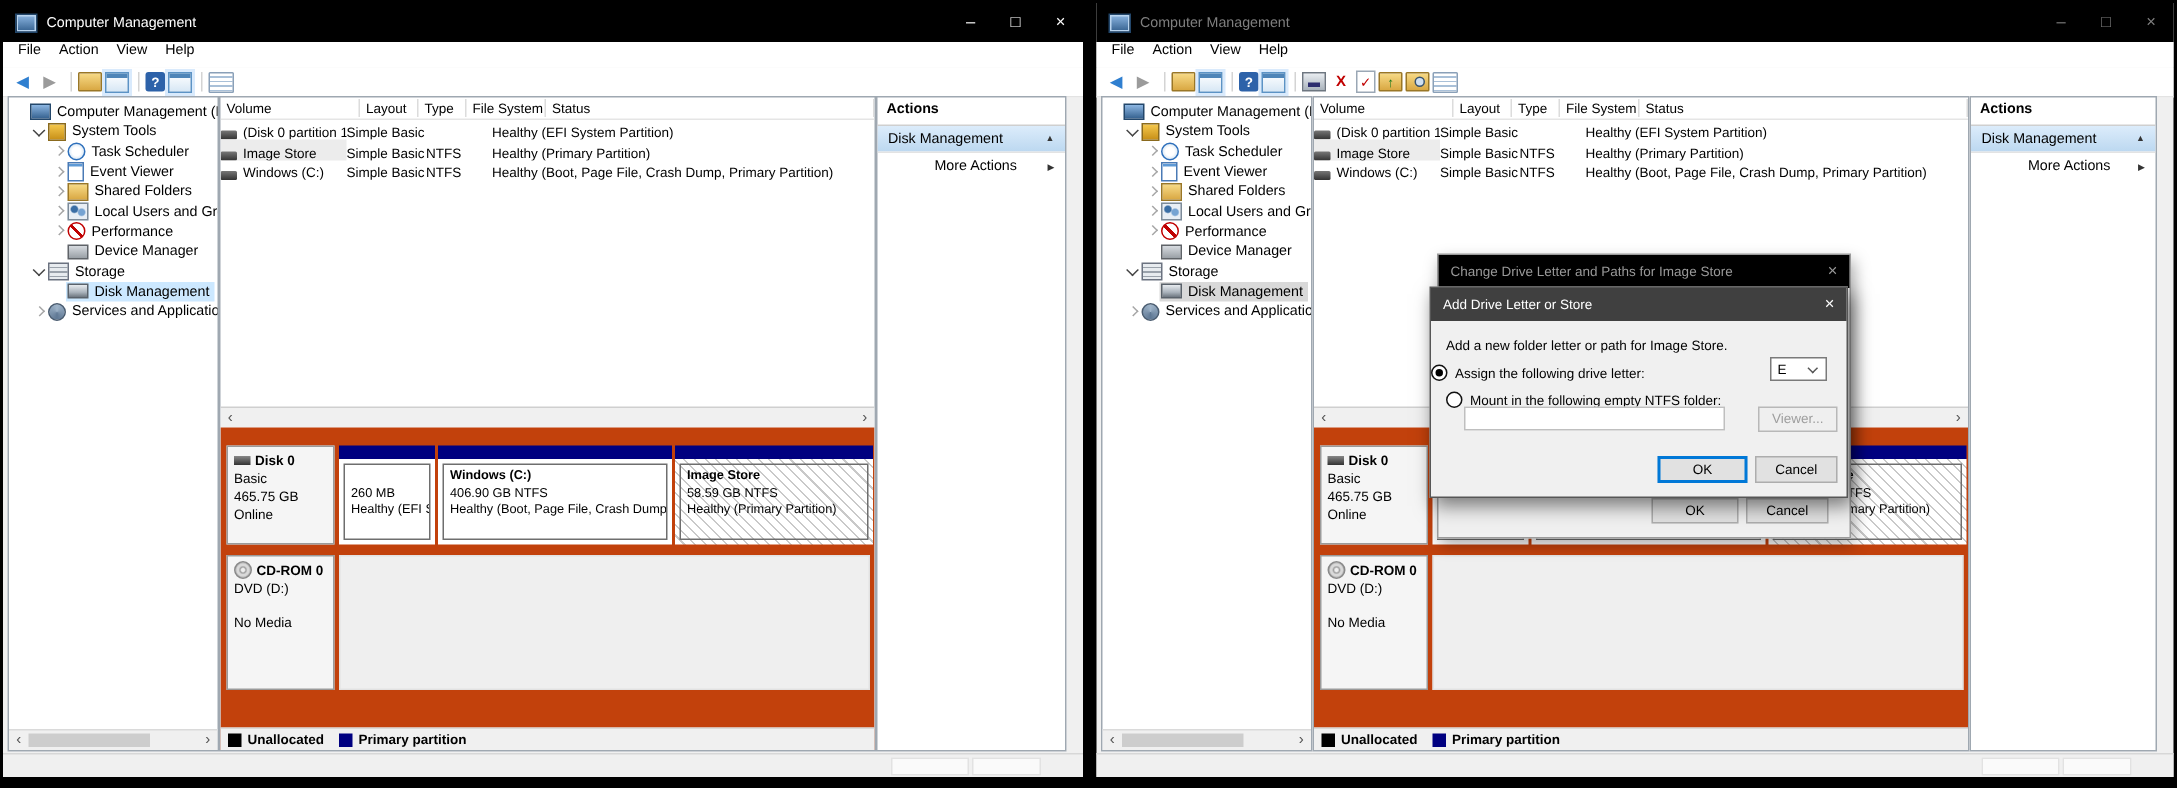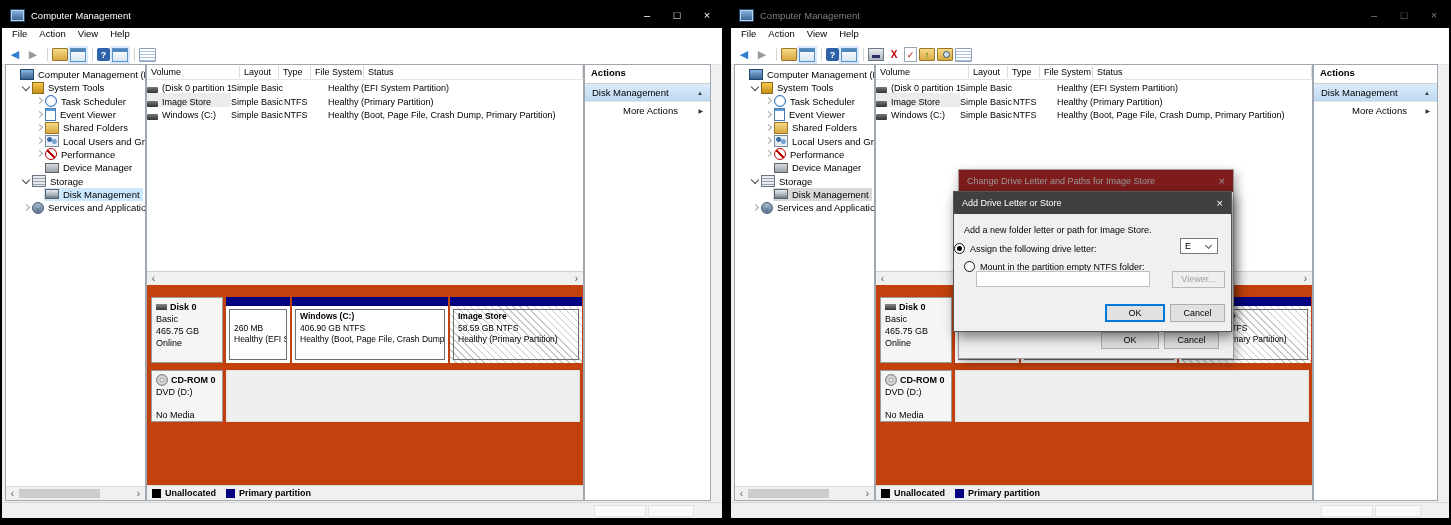--- a/index.html
+++ b/index.html
@@ -95,21 +95,21 @@
   .vrow{display:flex;height:13.3px;align-items:center;font-size:9px;white-space:nowrap}
   .vc{padding:0 0;flex:none;overflow:hidden;display:flex;align-items:flex-end;height:100%}
   .c-vol{width:84px}.c-lay{width:30px}.c-typ{width:23px}.c-fs{width:44px}
   .c-st{flex:1 1 auto;overflow:hidden}
   .vc.sel{background:#ececec}
   .vol-ic{width:11px;height:6px;background:linear-gradient(#777,#333);border-radius:1px;margin-right:4px;flex:none}
 
   
   .graph{flex:1;position:relative;background:#c2410c;padding:12px 3px 0 4px;box-sizing:border-box}
   .disk-row{display:flex;height:66px;margin-bottom:7px}
-  .disk-row.cd{height:52px}
+  .disk-row.cd{height:90px}
   .disk-label{width:72px;flex:none;background:#f5f5f5;border:1px solid #9a9a9a;
               padding:3px 4px;box-sizing:border-box;font-size:9px;line-height:12px;white-space:nowrap;overflow:hidden}
   .dl-name{display:flex;align-items:center;font-weight:bold}
   .disk-ic{width:11px;height:6px;background:linear-gradient(#888,#333);margin-right:3px;flex:none}
   .cd-ic{width:10px;height:10px;border-radius:50%;margin-right:3px;flex:none;
          background:radial-gradient(circle,#eee 0 1px,#9f9f9f 2px,#d9d9d9 3px 4px,#aaa 5px);border:1px solid #8a8a8a}
   .gap8{height:11px}
   .parts{flex:1;display:flex;gap:2px;margin-left:3px}
   .part{display:flex;flex-direction:column;flex:none;box-sizing:border-box}
   .pstrip{height:9px;background:#000080;flex:none}
@@ -138,21 +138,21 @@
   .seg{position:absolute;top:2px;height:10px;background:#fafafa;border:1px solid #e2e2e2}
   .seg.s1{right:76px;width:50px}.seg.s2{right:28px;width:44px}
 
   
   .dlg{position:absolute;background:#f0f0f0;font-size:9px}
   .dlg.back{left:227px;top:167px;width:274px;height:188px;border:1px solid #9b9b9b;z-index:5;
             box-shadow:2px 4px 10px rgba(0,0,0,.35)}
   .dlg.front{left:222px;top:189px;width:277px;height:139px;border:1px solid #565656;z-index:6;
              box-shadow:3px 5px 12px rgba(0,0,0,.5)}
   .dlg-title{height:22px;display:flex;align-items:center;padding:0 8px;white-space:nowrap}
-  .dlg.back .dlg-title{background:#7f1d1d;color:#9a9a9a}
+  .dlg.back .dlg-title{background:#000000;color:#9a9a9a}
   .dlg.front .dlg-title{background:#404040;color:#fff}
   .dlg-x{margin-left:auto;font-size:11px}
   .dlg.back .dlg-x{color:#9a9a9a}
   .dlg.front .dlg-x{color:#fff}
   .dlg-body{position:relative;height:calc(100% - 22px)}
   .msg{position:absolute;left:10px;top:11px;white-space:nowrap}
   .radio-row{position:absolute;display:flex;align-items:center;white-space:nowrap}
   .radio-row.r1{left:0;top:29px}
   .radio-row.r2{left:10px;top:47px}
   .radio{width:9px;height:9px;border:1px solid #111;border-radius:50%;background:#fff;margin-right:5px;
@@ -707,21 +707,21 @@
       <div class="radio-row r1">
         <span class="radio on"></span>
         <span>Assign the following drive letter:</span>
       </div>
       <div class="combo">
         <span>E</span>
         <span class="combo-chev"></span>
       </div>
       <div class="radio-row r2">
         <span class="radio"></span>
-        <span>Mount in the partition empty NTFS folder:</span>
+        <span>Mount in the following empty NTFS folder:</span>
       </div>
       <input class="mount-input" disabled="" value="" style="">
       <button class="btn browse" disabled="">Viewer...</button>
       <button class="btn f-ok">OK</button>
       <button class="btn f-cancel">Cancel</button>
     </div>
   </div>
 </div>
 
 </body></html>

